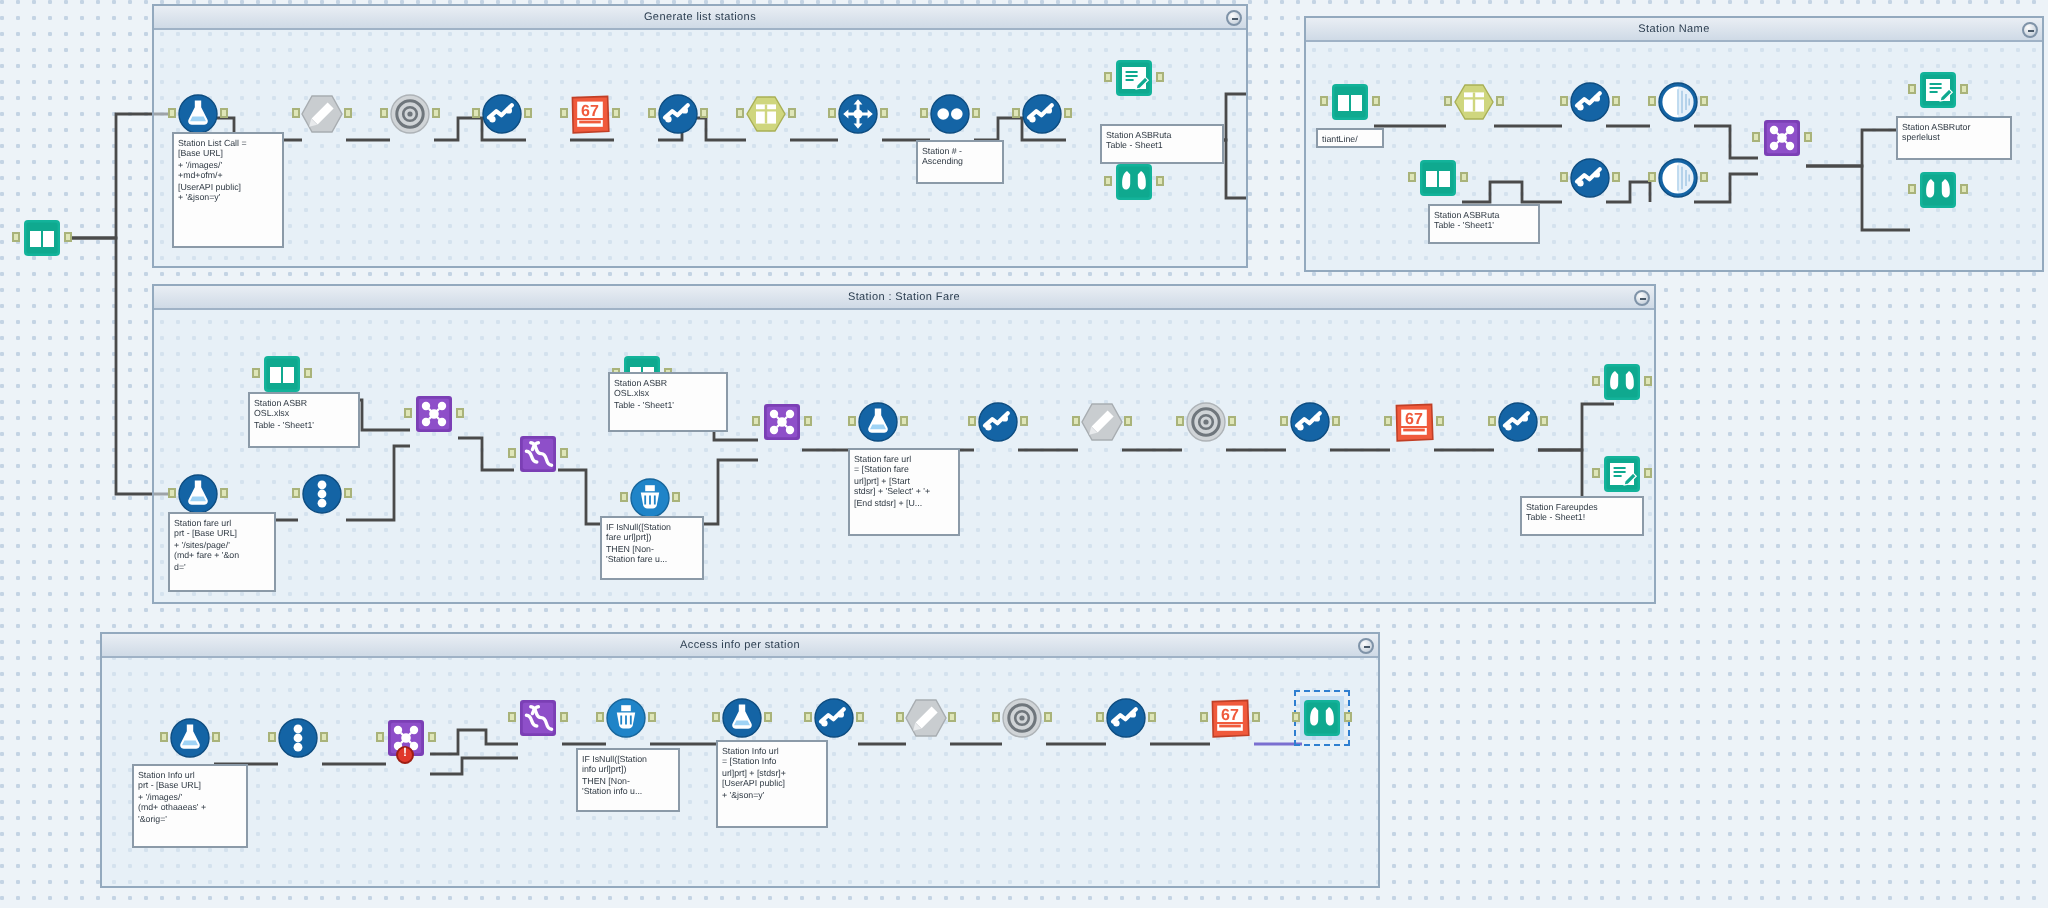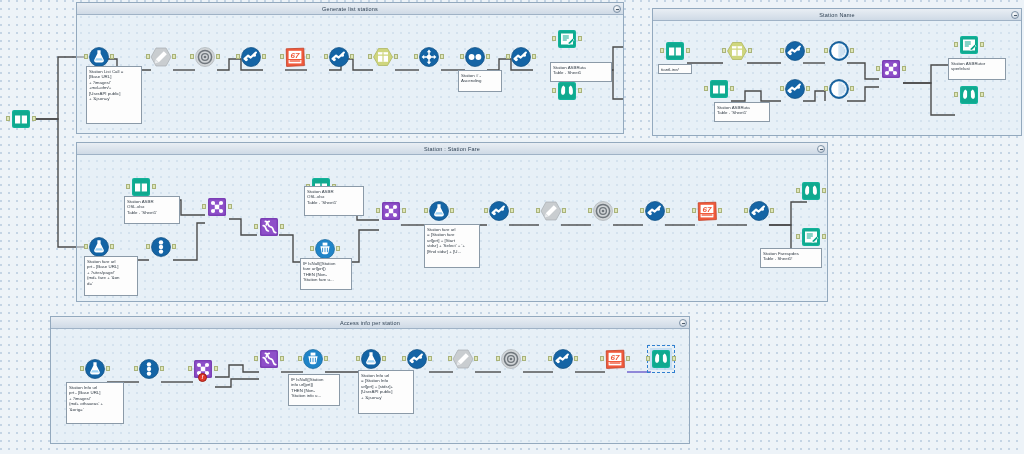--- a/index.html
+++ b/index.html
@@ -42,21 +42,21 @@
   }
   .collapse-btn::after{
     content:"";position:absolute;left:2px;top:3px;width:3px;height:1px;
     background:#4a5a6a;
   }
   .container-body{position:relative;width:100%;height:calc(100% - 11px);}
 
   
   .node{
     position:absolute;width:22px;height:22px;box-sizing:border-box;
-    display:flex;justify-content:center;font-style:italic;
+    display:flex;justify-content:center;
   }
   .node svg{display:block;}
   .node.selected{
     outline:1px dashed #2f7fd0;outline-offset:2px;
     background:rgba(120,180,235,.28);
   }
   
   .anchor{
     position:absolute;width:4px;height:5px;background:#dfe6b8;
     border:1px solid #a9b37a;box-sizing:border-box;top:8px;

